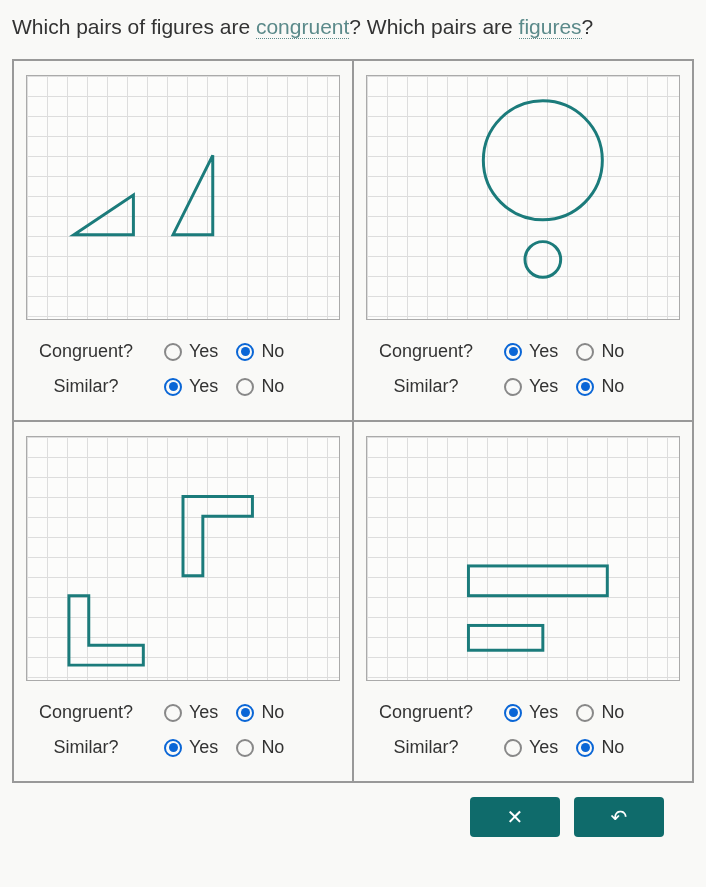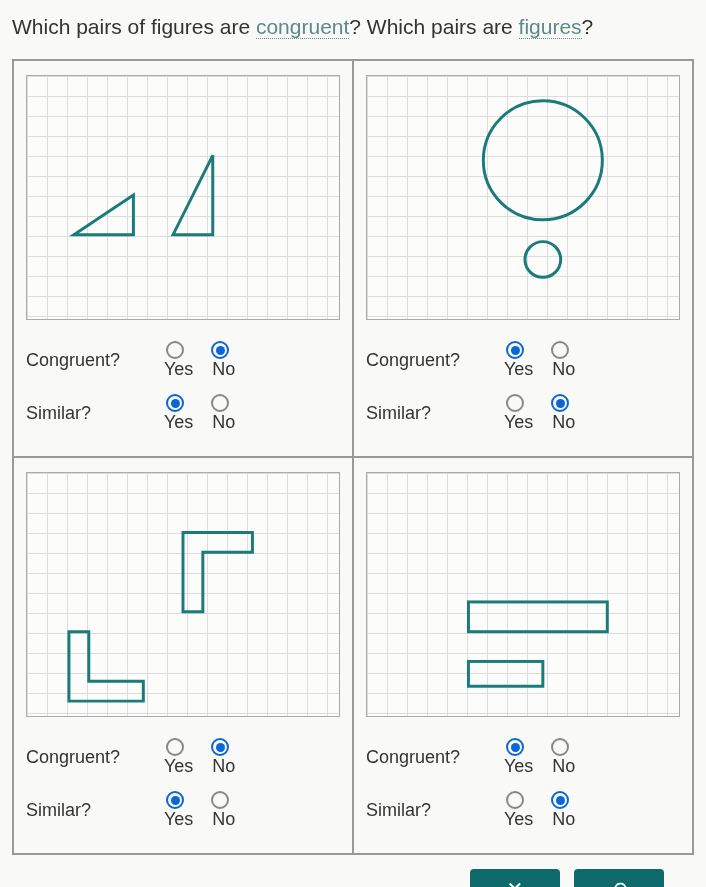--- a/index.html
+++ b/index.html
@@ -18,20 +18,21 @@
   }
   .term {
     color: #5b8a8a;
     border-bottom: 1px dotted #5b8a8a;
   }
   .grid-container {
     border: 1px solid #999;
     display: grid;
     grid-template-columns: 1fr 1fr;
     grid-template-rows: 1fr 1fr;
+    text-align: center;
   }
   .cell {
     border: 1px solid #999;
     padding: 14px 12px 16px 12px;
     display: flex;
     flex-direction: column;
   }
   .figure-box {
     border: 1px solid #aaa;
     background: #fcfcfb;
@@ -56,21 +57,20 @@
     color: #333;
   }
   .qlabel {
     flex: 0 0 120px;
   }
   .opt {
     display: flex;
     align-items: center;
     margin-left: 18px;
     cursor: pointer;
-    flex-direction: column;
   }
   .radio {
     width: 18px;
     height: 18px;
     border: 2px solid #888;
     border-radius: 50%;
     margin-right: 7px;
     display: flex;
     align-items: center;
     justify-content: center;

